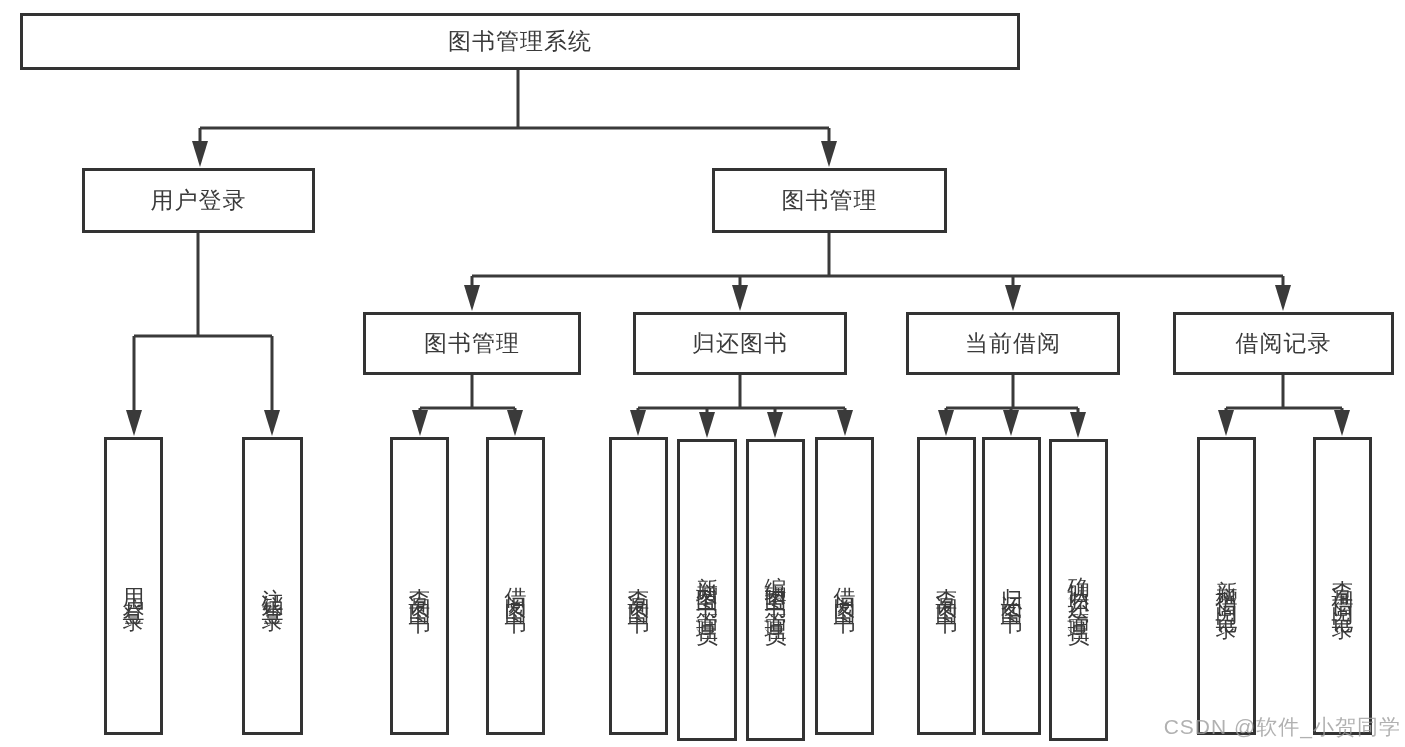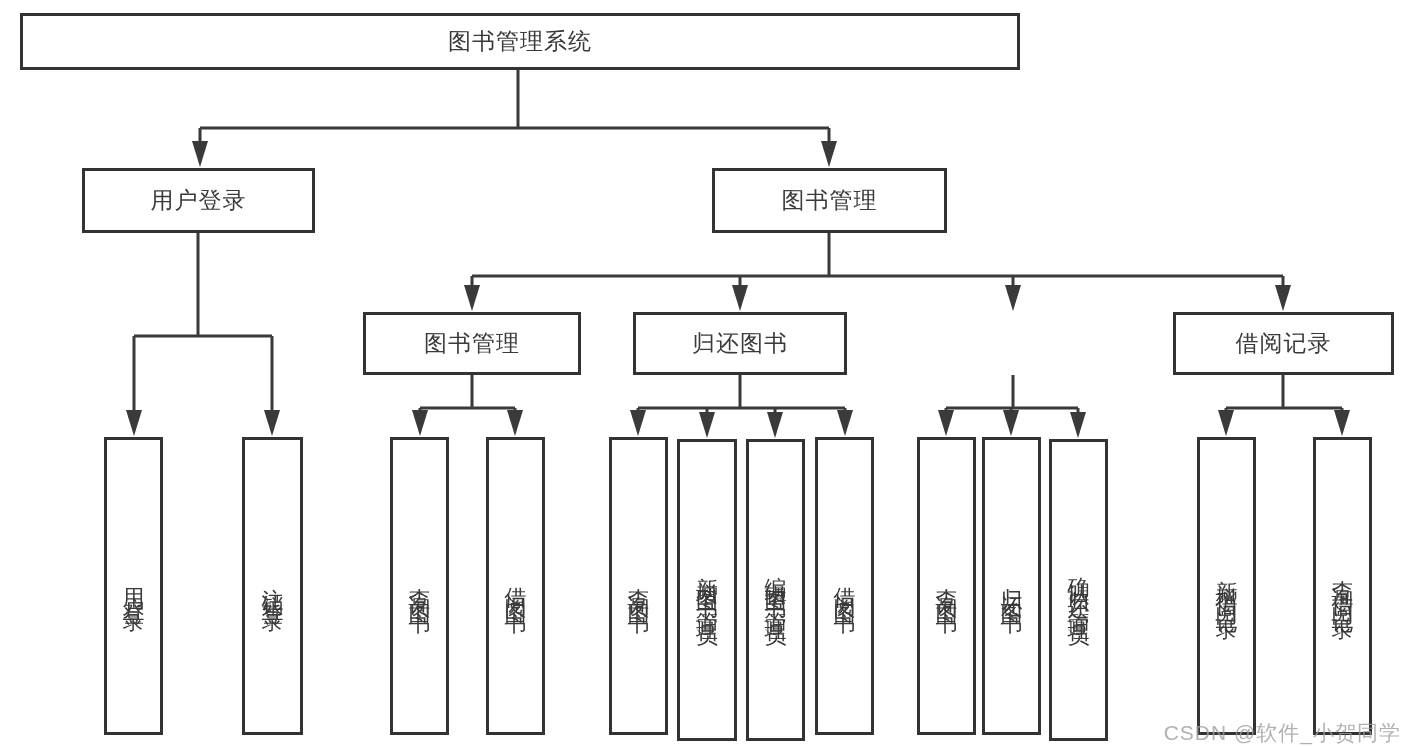--- a/index.html
+++ b/index.html
@@ -50,21 +50,21 @@
     text-align: center;
   }
   .box.v.tall {
     top: 439px;
     height: 302px;
     letter-spacing: 7px;
   }
   #watermark {
     position: absolute;
     right: 4px;
-    bottom: 0;
+    bottom: 6px;
     font-size: 21px;
     color: rgba(158, 158, 158, 0.8);
     letter-spacing: 1px;
     z-index: 5;
     white-space: nowrap;
   }
 </style>
 </head>
 <body>
 
@@ -103,20 +103,21 @@
     </g>
   </svg>
 
   <div class="box h" style="left:20px; top:13px; width:1000px; height:57px;">图书管理系统</div>
 
   <div class="box h" style="left:82px; top:168px; width:233px; height:65px;">用户登录</div>
   <div class="box h" style="left:712px; top:168px; width:235px; height:65px;">图书管理</div>
 
   <div class="box h" style="left:363px; top:312px; width:218px; height:63px;">图书管理</div>
   <div class="box h" style="left:633px; top:312px; width:214px; height:63px;">归还图书</div>
+  <div class="box h" style="left:906px; top:312px; width:214px; height:63px;">当前借阅</div>
   <div class="box h" style="left:1173px; top:312px; width:221px; height:63px;">借阅记录</div>
 
   <div class="box v" style="left:104px;">用户登录</div>
   <div class="box v" style="left:242px; width:61px;">注销登录</div>
 
   <div class="box v" style="left:390px;">查询图书</div>
   <div class="box v" style="left:486px;">借阅图书</div>
 
   <div class="box v" style="left:609px;">查询图书</div>
   <div class="box v tall" style="left:677px; width:60px;">新增图书（管理员）</div>

